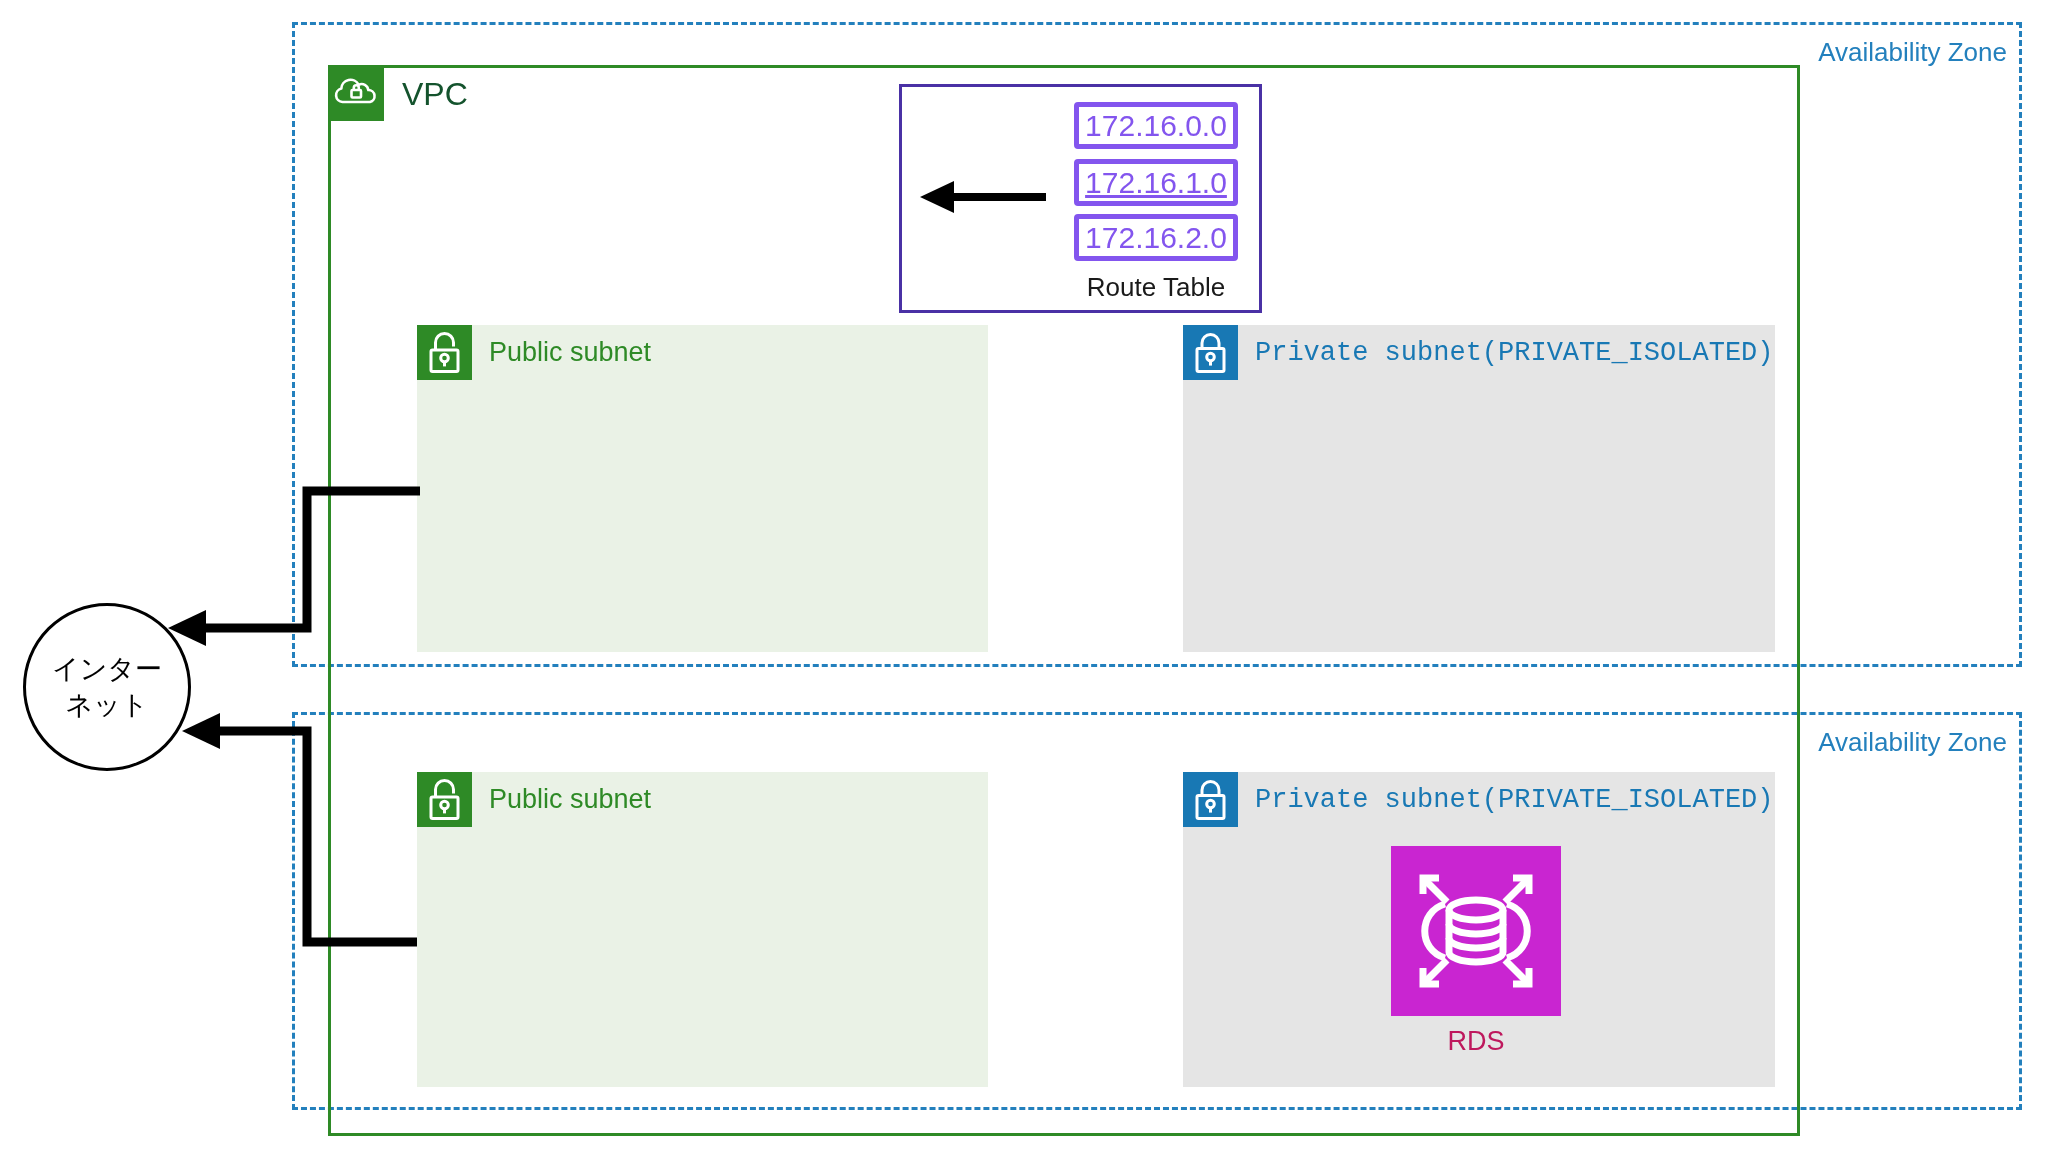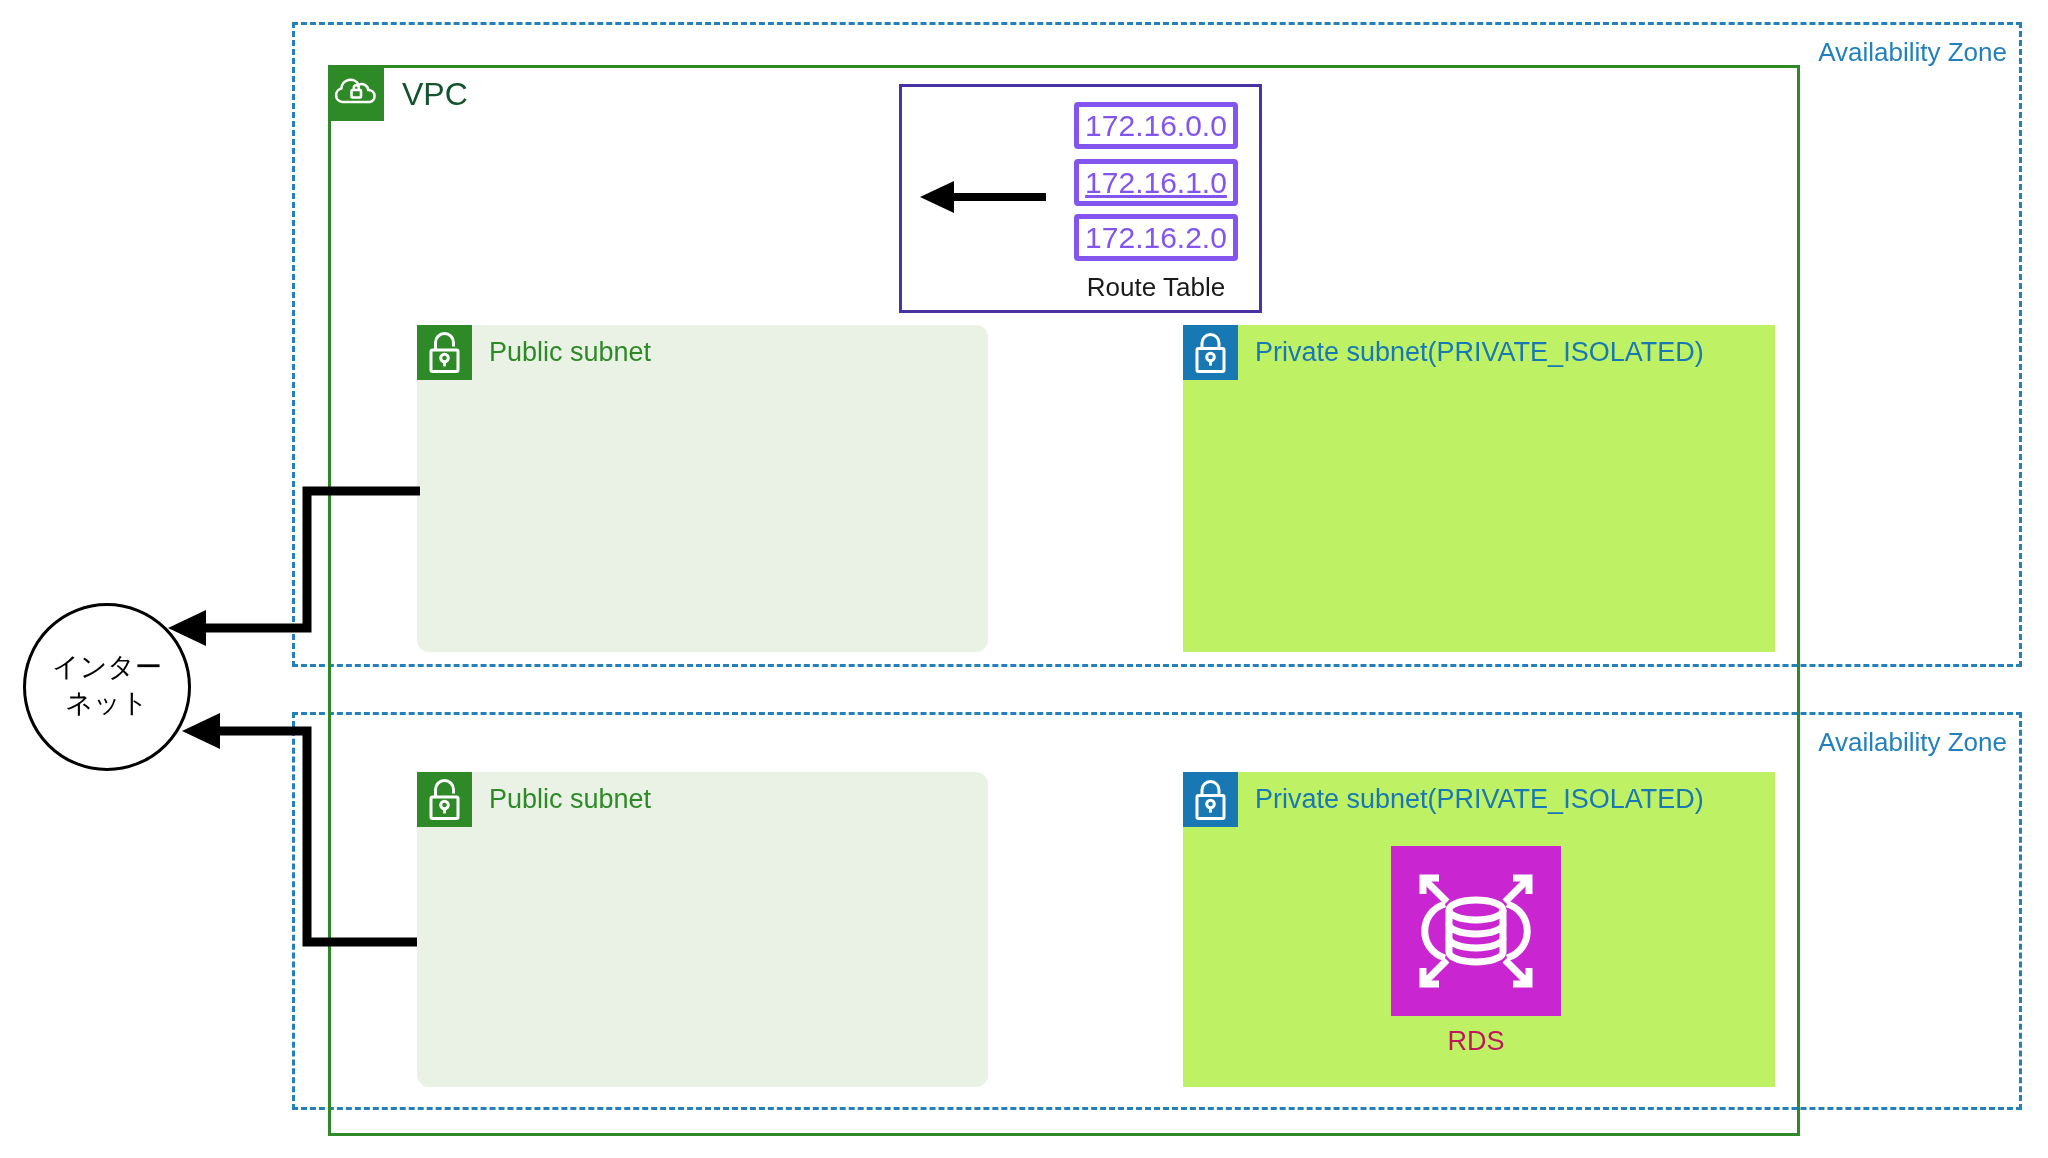--- a/index.html
+++ b/index.html
@@ -72,22 +72,22 @@
     position: absolute;
     left: 172px; top: 185px;
     width: 164px;
     text-align: center;
     color: #1a1a1a;
     font-size: 26px;
     white-space: nowrap;
   }
   
   .subnet { position: absolute; }
-  .subnet.public  { background: #eaf2e6; border-radius: 12px; }
-  .subnet.private { background: #bef264; }
+  .subnet.public  { background: #eaf2e6; }
+  .subnet.private { background: #e5e5e5; font-family: Liberation Mono, monospace; }
   .subnet.p1  { left: 417px;  top: 325px; width: 571px; height: 327px; }
   .subnet.pr1 { left: 1183px; top: 325px; width: 592px; height: 327px; }
   .subnet.p2  { left: 417px;  top: 772px; width: 571px; height: 315px; }
   .subnet.pr2 { left: 1183px; top: 772px; width: 592px; height: 315px; }
   .subnet-icon {
     position: absolute; left: 0; top: 0;
     width: 55px; height: 55px;
   }
   .subnet-icon.green { background: #2e8a26; }
   .subnet-icon.blue  { background: #1878b4; }
@@ -122,21 +122,21 @@
     left: 23px; top: 603px;
     width: 168px; height: 168px;
     border: 3px solid #000000;
     border-radius: 50%;
     background: #ffffff;
     display: flex; flex-direction: column;
     align-items: center; justify-content: center;
     font-size: 27px;
     line-height: 36px;
     color: #000000;
-    font-family: Liberation Mono, monospace;
+    font-family: Liberation Serif, serif;
   }
   
   svg.overlay {
     position: absolute;
     left: 0; top: 0;
     width: 2048px; height: 1158px;
     pointer-events: none;
   }
   .icon-svg { display: block; width: 100%; height: 100%; }
 </style>

